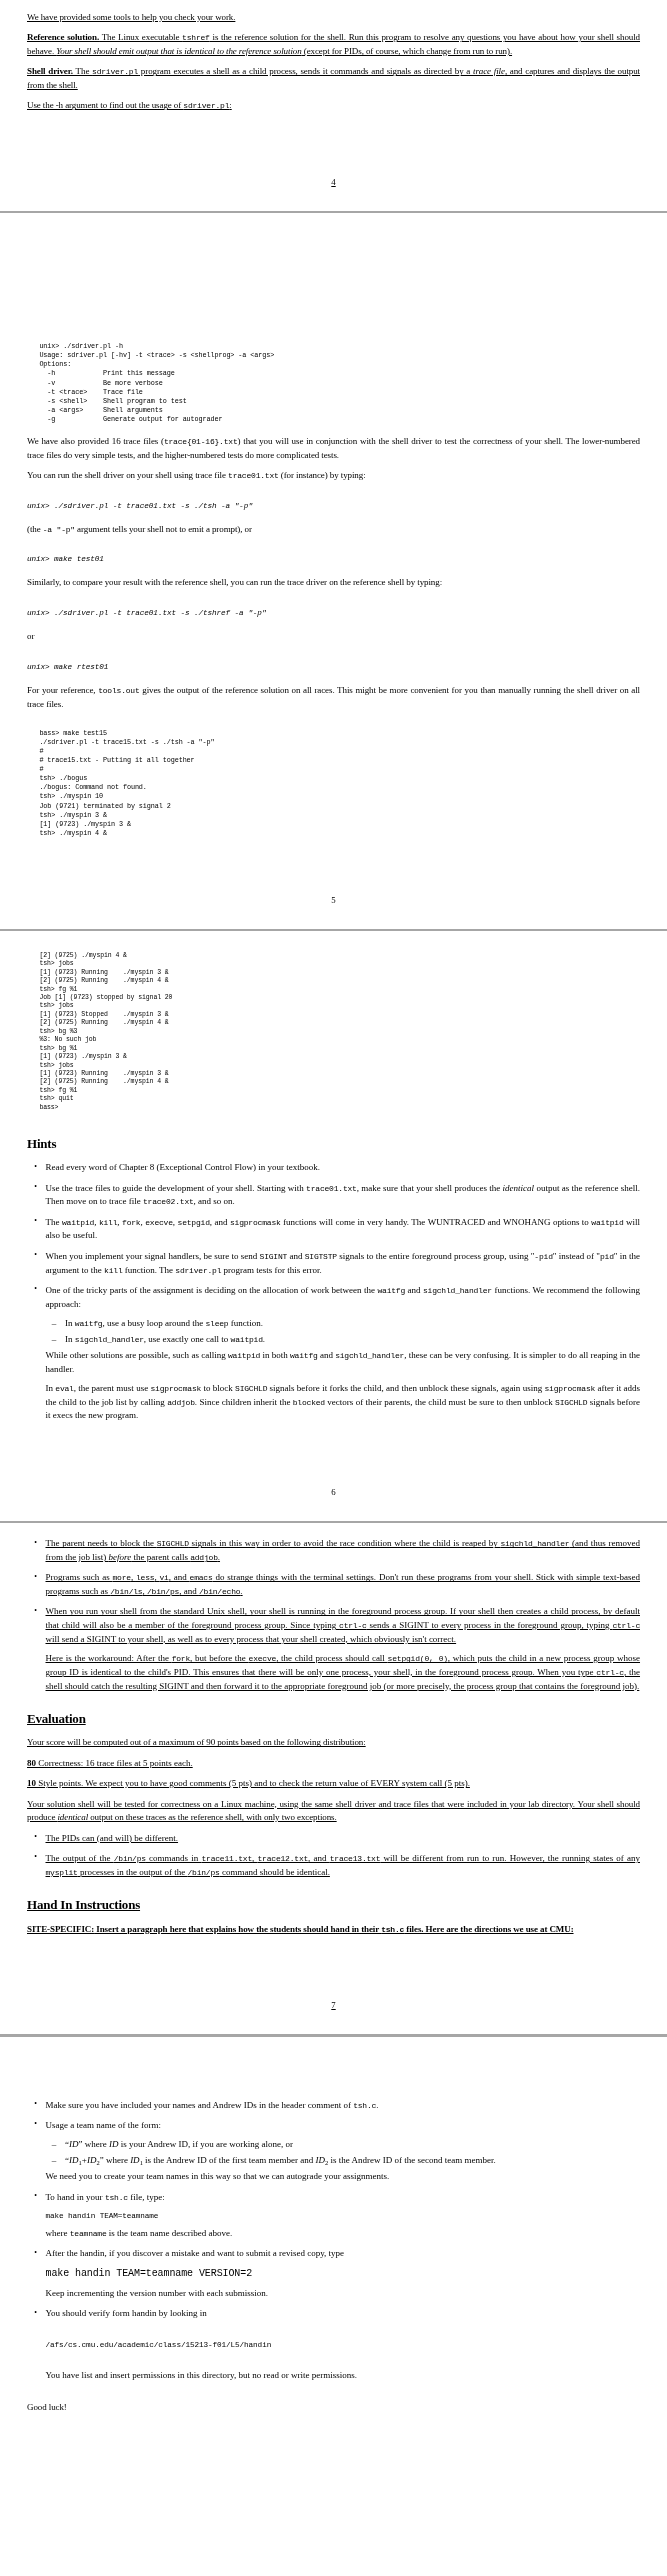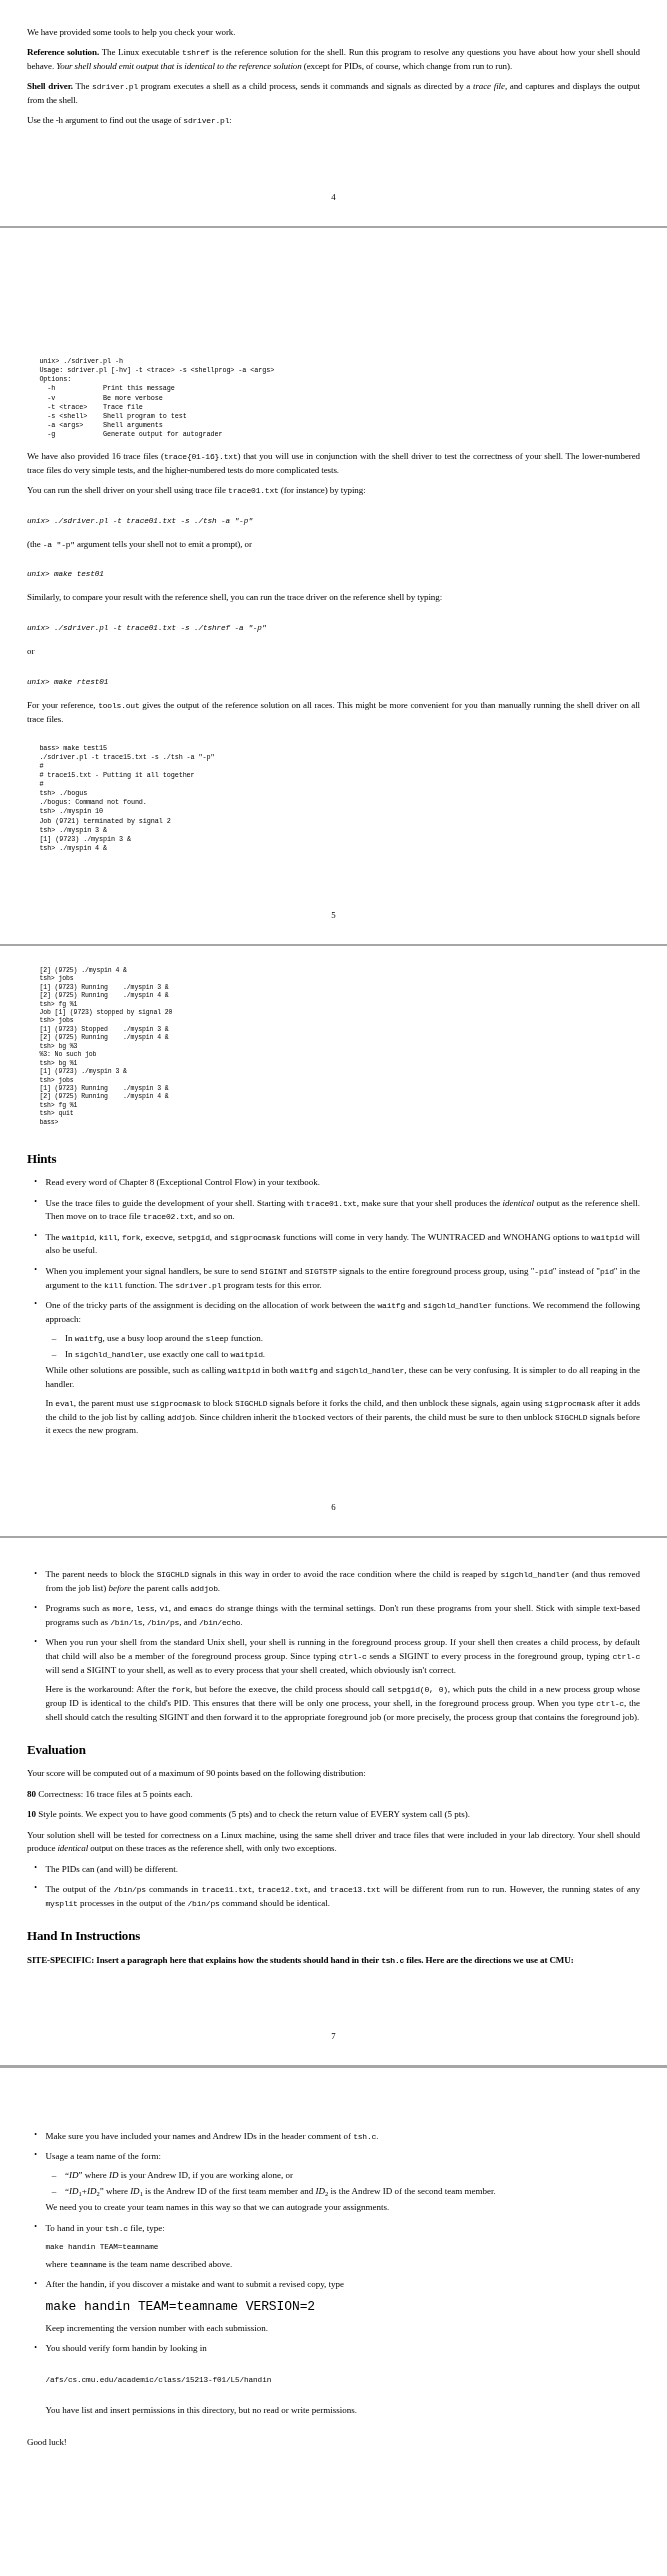--- a/index.html
+++ b/index.html
@@ -111,21 +111,21 @@
   .spacer-lg{height:57px;}
   .spacer-md{height:24px;}
   .spacer-sm{height:11.3px;}
   .sub{font-size:0.72em;vertical-align:-0.25em;}
   .blockindent{margin-left:11.3px;}
   .eval-item{font-size:9px;line-height:1.52;margin:0 0 6.7px 0;text-align:justify;}
 </style>
 </head>
 <body>
 
-<div class="page" style="padding-top:26px;">
+<div class="page" style="padding-top:11px;text-decoration:underline;">
   <p class="body">We have provided some tools to help you check your work.</p>
 
   <p class="body">
     <span class="run-head">Reference solution.</span><span> The Linux executable </span><span class="mono">tshref</span><span> is the reference solution for the shell. Run this program to resolve any questions you have about how your shell should behave. </span><span class="ital">Your shell should emit output that is identical to the reference solution</span><span> (except for PIDs, of course, which change from run to run).</span>
   </p>
 
   <p class="body">
     <span class="run-head">Shell driver.</span><span> The </span><span class="mono">sdriver.pl</span><span> program executes a shell as a child process, sends it commands and signals as directed by a </span><span class="ital">trace file</span><span>, and captures and displays the output from the shell.</span>
   </p>
 
@@ -256,21 +256,21 @@
         <p><span>In </span><span class="mono">eval</span><span>, the parent must use </span><span class="mono">sigprocmask</span><span> to block </span><span class="mono">SIGCHLD</span><span> signals before it forks the child, and then unblock these signals, again using </span><span class="mono">sigprocmask</span><span> after it adds the child to the job list by calling </span><span class="mono">addjob</span><span>. Since children inherit the </span><span class="mono">blocked</span><span> vectors of their parents, the child must be sure to then unblock </span><span class="mono">SIGCHLD</span><span> signals before it execs the new program.</span></p>
       </li>
     </ul>
 
   <div class="spacer-lg"></div>
   <p class="pagenum">6</p>
   <div class="spacer-md"></div>
 </div>
 <div class="page-rule"></div>
 
-<div class="page" style="padding-top:30px;">
+<div class="page" style="padding-top:14px;text-decoration:underline;">
   <ul class="bul" id="hints-cont-list">
       <li>
         <p><span>The parent needs to block the </span><span class="mono">SIGCHLD</span><span> signals in this way in order to avoid the race condition where the child is reaped by </span><span class="mono">sigchld_handler</span><span> (and thus removed from the job list) </span><span class="ital">before</span><span> the parent calls </span><span class="mono">addjob</span><span>.</span></p>
       </li>
       <li>
         <p><span>Programs such as </span><span class="mono">more</span><span>, </span><span class="mono">less</span><span>, </span><span class="mono">vi</span><span>, and </span><span class="mono">emacs</span><span> do strange things with the terminal settings. Don't run these programs from your shell. Stick with simple text-based programs such as </span><span class="mono">/bin/ls</span><span>, </span><span class="mono">/bin/ps</span><span>, and </span><span class="mono">/bin/echo</span><span>.</span></p>
       </li>
       <li>
         <p><span>When you run your shell from the standard Unix shell, your shell is running in the foreground process group. If your shell then creates a child process, by default that child will also be a member of the foreground process group. Since typing </span><span class="mono">ctrl-c</span><span> sends a SIGINT to every process in the foreground group, typing </span><span class="mono">ctrl-c</span><span> will send a SIGINT to your shell, as well as to every process that your shell created, which obviously isn't correct.</span></p>
         <p><span>Here is the workaround: After the </span><span class="mono">fork</span><span>, but before the </span><span class="mono">execve</span><span>, the child process should call </span><span class="mono">setpgid(0, 0)</span><span>, which puts the child in a new process group whose group ID is identical to the child's PID. This ensures that there will be only one process, your shell, in the foreground process group. When you type </span><span class="mono">ctrl-c</span><span>, the shell should catch the resulting SIGINT and then forward it to the appropriate foreground job (or more precisely, the process group that contains the foreground job).</span></p>
@@ -326,21 +326,21 @@
         </ul>
         <p><span>We need you to create your team names in this way so that we can autograde your assignments.</span></p>
       </li>
       <li>
         <p><span>To hand in your </span><span class="mono">tsh.c</span><span> file, type:</span></p>
         <pre class="term" style="margin: 6.2px 0px; font-size: 7.7px;">make handin TEAM=teamname</pre>
         <p><span>where </span><span class="mono">teamname</span><span> is the team name described above.</span></p>
       </li>
       <li>
         <p><span>After the handin, if you discover a mistake and want to submit a revised copy, type</span></p>
-        <pre class="term" style="margin: 6.2px 0px; font-size: 13px;">make handin TEAM=teamname VERSION=2</pre>
+        <pre class="term" style="margin: 6.2px 0px; font-size: 10px;">make handin TEAM=teamname VERSION=2</pre>
         <p><span>Keep incrementing the version number with each submission.</span></p>
       </li>
       <li>
         <p><span>You should verify form handin by looking in</span></p>
         <pre class="term" style="margin: 19px 0px; font-size: 7.7px;">/afs/cs.cmu.edu/academic/class/15213-f01/L5/handin</pre>
         <p><span>You have list and insert permissions in this directory, but no read or write permissions.</span></p>
       </li>
     </ul>
   <div class="spacer-sm"></div>
   <p class="body">Good luck!</p>

